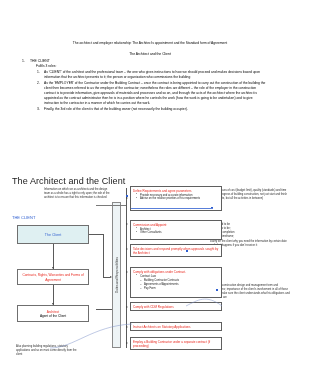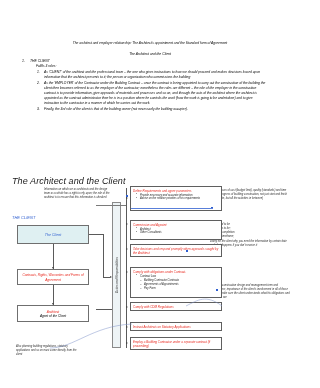--- a/index.html
+++ b/index.html
@@ -1,17 +1,17 @@
 <!DOCTYPE html>
 <html><head>
 <meta charset="utf-8">
 <style>
   html,body{margin:0;padding:0;background:#ffffff;}
   body{width:300px;height:388px;overflow:hidden;font-family:"Liberation Sans",sans-serif;color:#000;}
-  .page{position:relative;width:300px;height:278px;font-style:italic;}
+  .page{position:relative;width:300px;height:278px;}
 
   
   .doc{position:absolute;left:0;top:0;width:300px;}
   .doc-title{
     text-align:center;font-size:3.3px;line-height:1.45;
     margin:41px 42px 0 42px;
   }
   .doc-sub{
     text-align:center;font-size:3.4px;line-height:1.45;margin:6px 0 0 0;
   }

